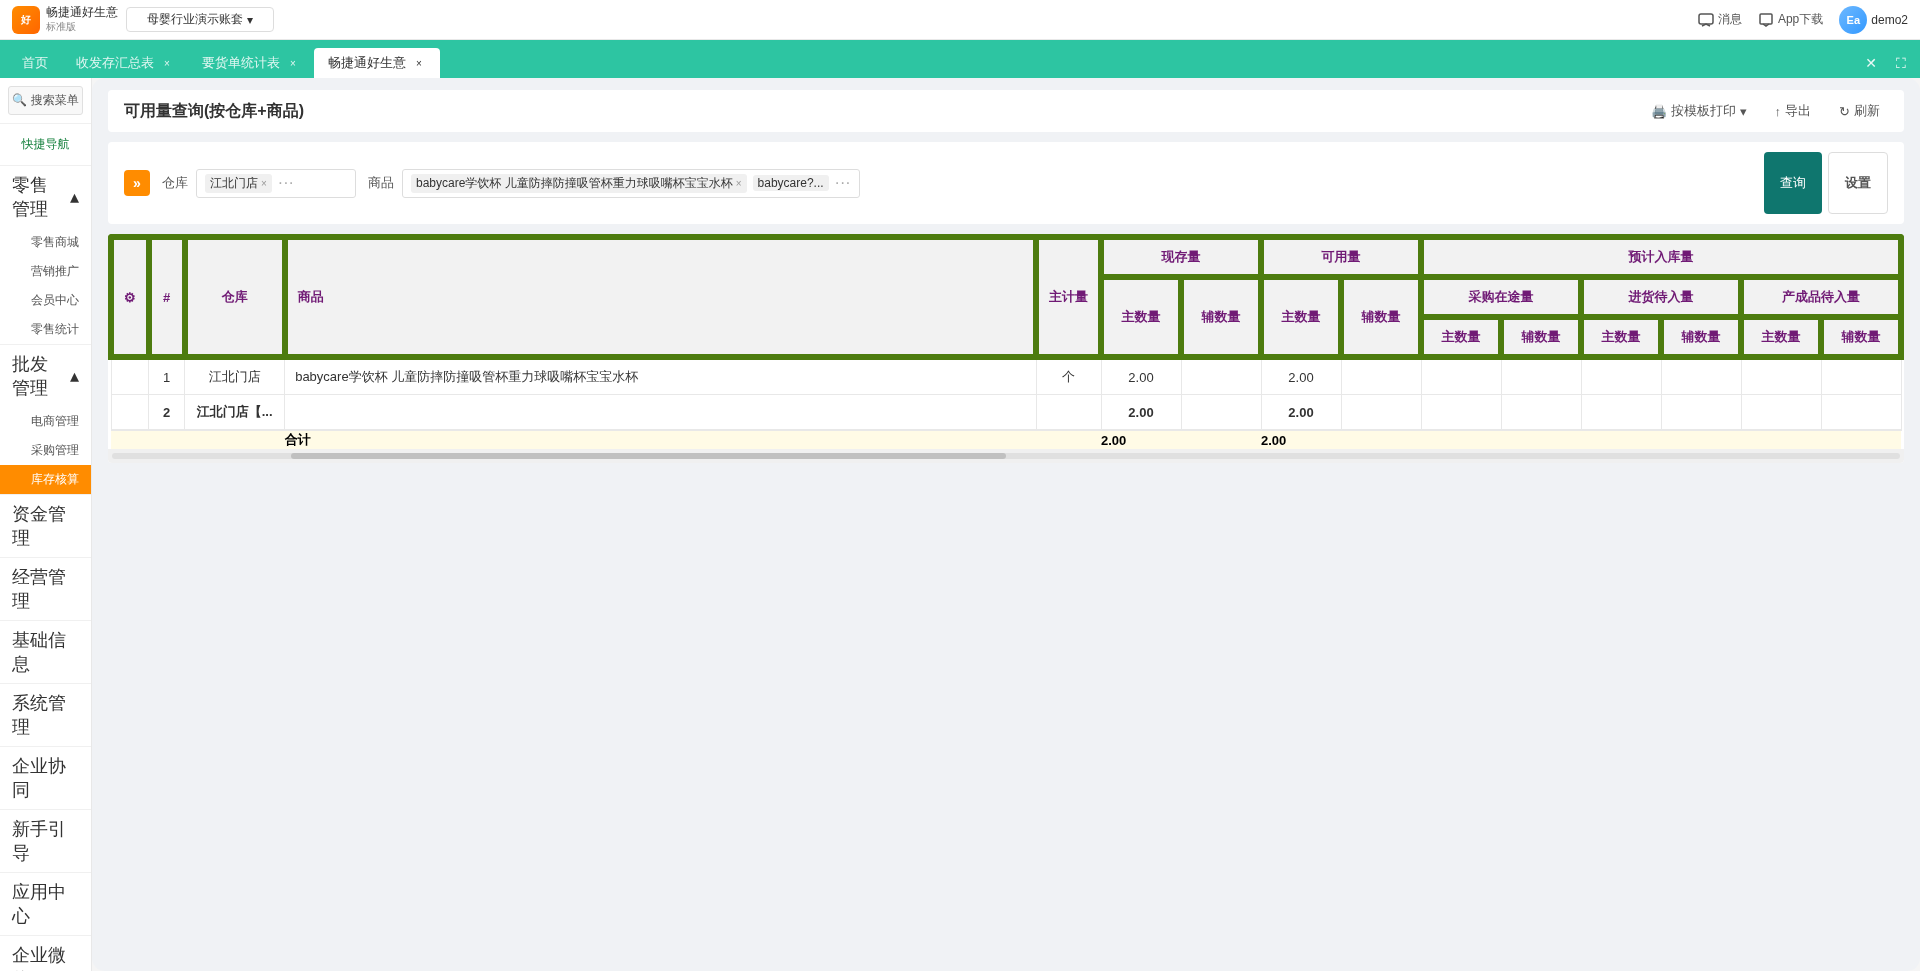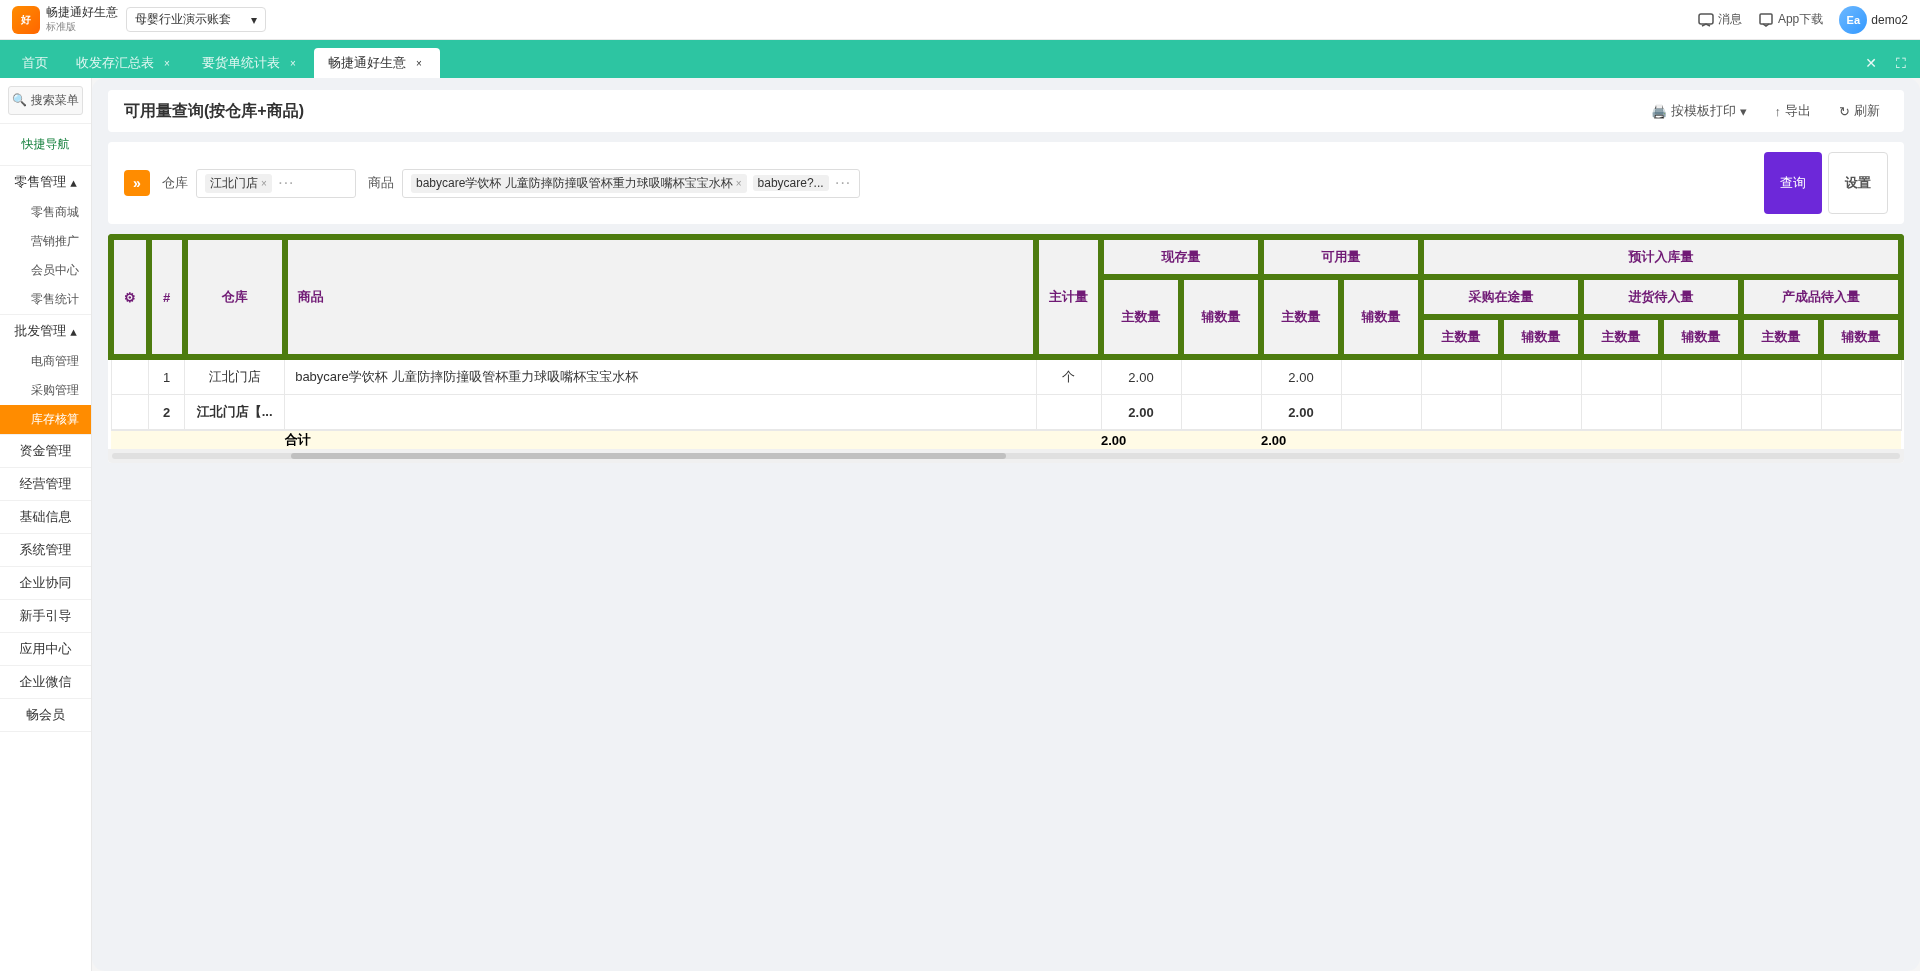--- a/index.html
+++ b/index.html
@@ -46,21 +46,21 @@
     .logo-sub {
       font-size: 10px;
       color: #888;
     }
     .industry-select {
       display: flex;
       align-items: center;
       gap: 4px;
       border: 1px solid #ddd;
       border-radius: 4px;
-      padding: 3px 8px;
+      padding: 3px 20px;
       font-size: 12px;
       color: #333;
       cursor: pointer;
       background: #fff;
       min-width: 140px;
     }
     .top-header-right {
       display: flex;
       align-items: center;
       gap: 16px;
@@ -184,21 +184,21 @@
       font-size: 12px;
       color: #15803d;
       cursor: pointer;
       text-align: center;
     }
     .sidebar-group {
       border-bottom: 1px solid #f0f0f0;
     }
     .sidebar-group-header {
       padding: 7px 12px;
-      font-size: 13px;
+      font-size: 18px;
       color: #333;
       cursor: pointer;
       display: flex;
       align-items: center;
       justify-content: center;
       gap: 4px;
     }
     .sidebar-item {
       padding: 6px 12px;
       font-size: 12px;
@@ -324,21 +324,21 @@
       cursor: pointer;
       font-size: 16px;
       line-height: 1;
     }
     .filter-actions {
       margin-left: auto;
       display: flex;
       gap: 6px;
     }
     .btn-query {
-      background: #6d28d9;
+      background: #0f766e;
       color: #fff;
       border: none;
       border-radius: 4px;
       padding: 5px 16px;
       font-size: 13px;
       cursor: pointer;
     }
     .btn-settings {
       background: #fff;
       color: #555;

